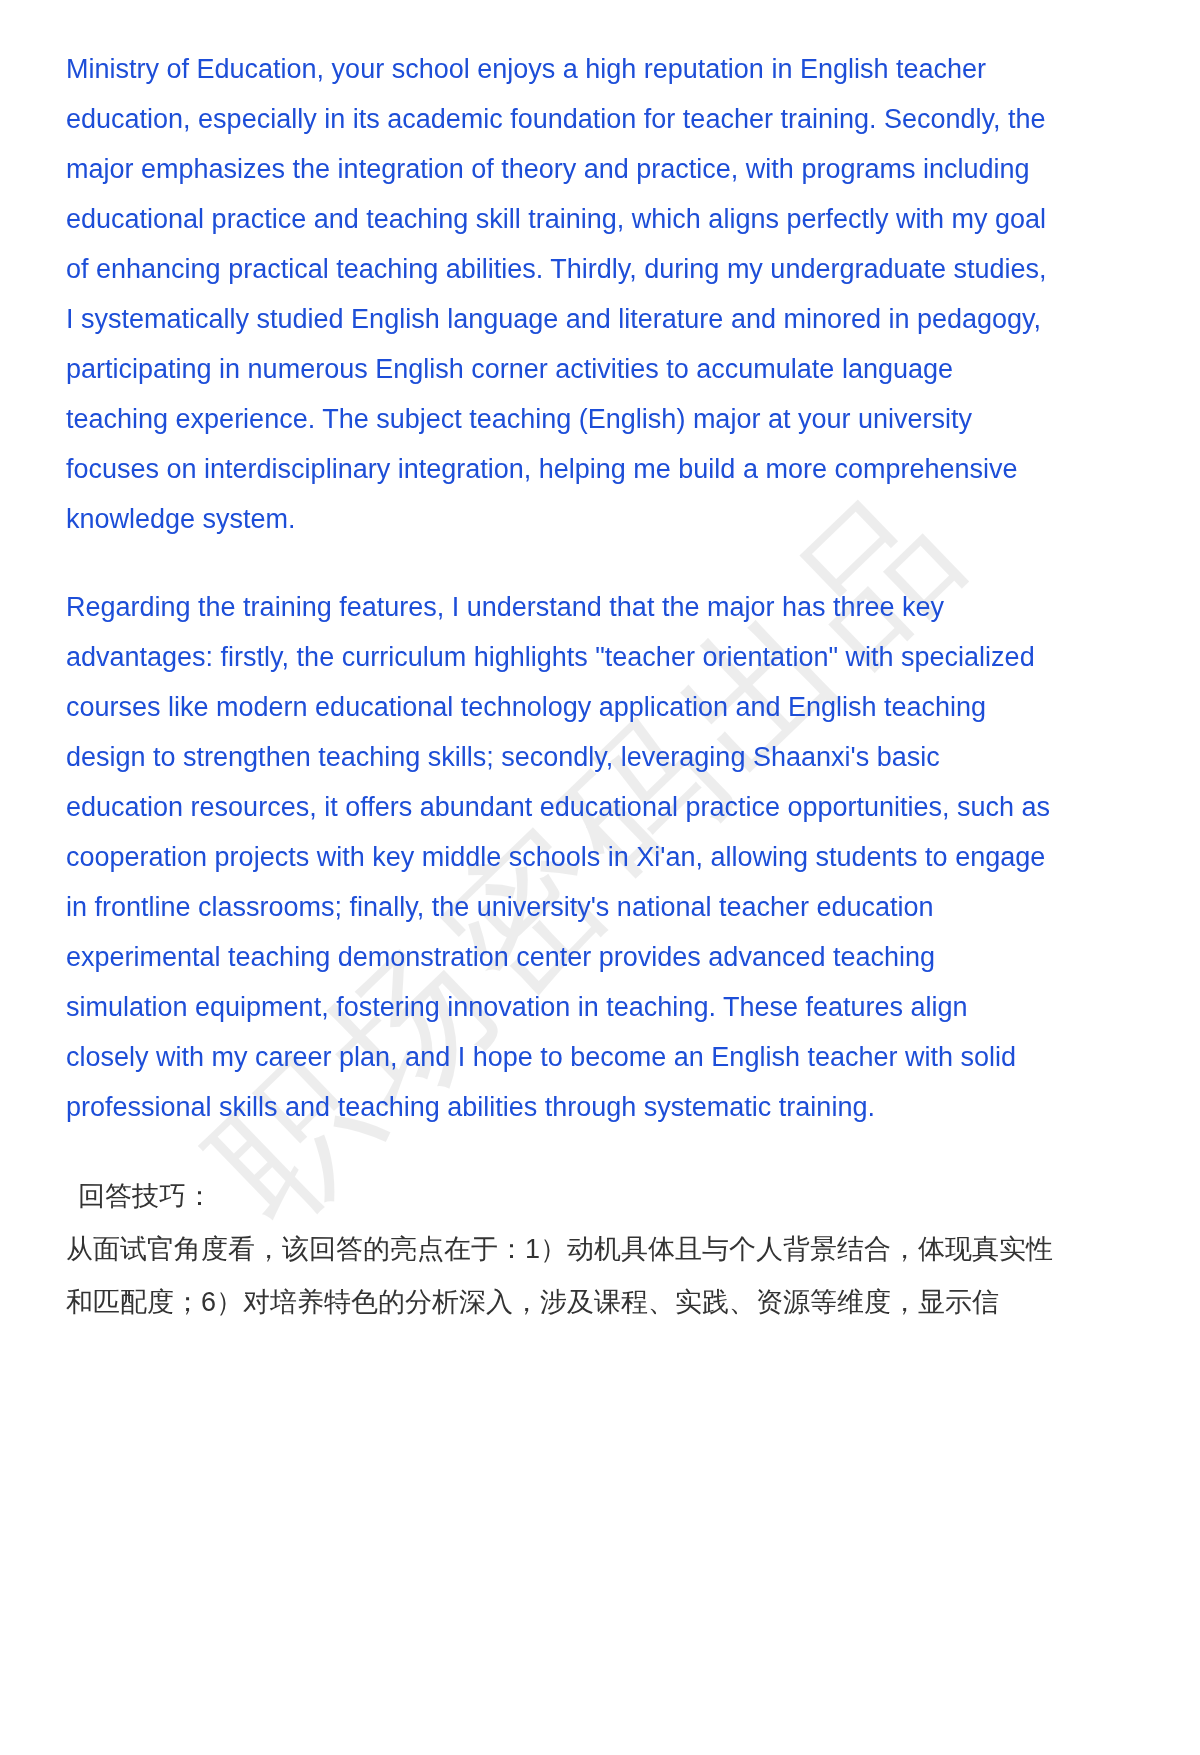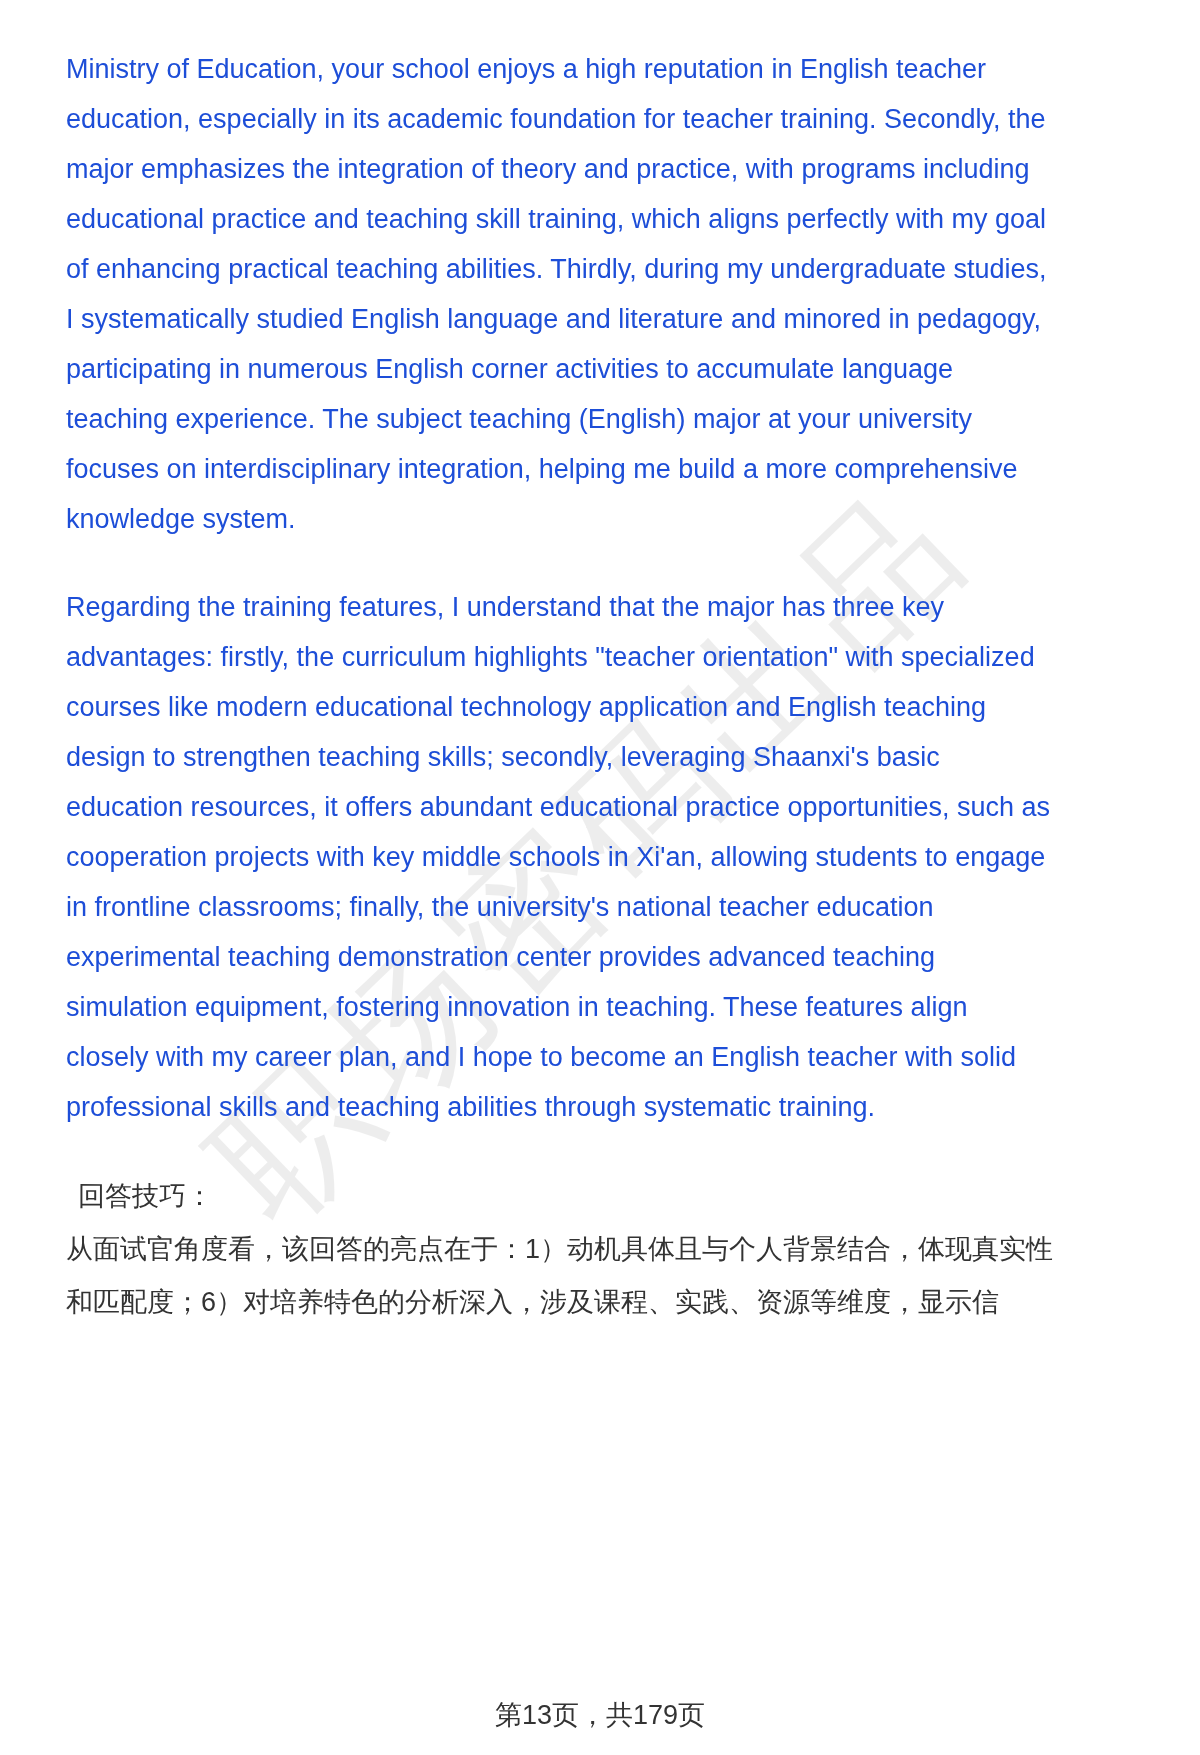--- a/index.html
+++ b/index.html
@@ -88,15 +88,14 @@
     <p class="para en">Ministry of Education, your school enjoys a high reputation in English teacher education, especially in its academic foundation for teacher training. Secondly, the major emphasizes the integration of theory and practice, with programs including educational practice and teaching skill training, which aligns perfectly with my goal of enhancing practical teaching abilities. Thirdly, during my undergraduate studies, I systematically studied English language and literature and minored in pedagogy, participating in numerous English corner activities to accumulate language teaching experience. The subject teaching (English) major at your university focuses on interdisciplinary integration, helping me build a more comprehensive knowledge system.</p>
 
     <p class="para en">Regarding the training features, I understand that the major has three key advantages: firstly, the curriculum highlights "teacher orientation" with specialized courses like modern educational technology application and English teaching design to strengthen teaching skills; secondly, leveraging Shaanxi's basic education resources, it offers abundant educational practice opportunities, such as cooperation projects with key middle schools in Xi'an, allowing students to engage in frontline classrooms; finally, the university's national teacher education experimental teaching demonstration center provides advanced teaching simulation equipment, fostering innovation in teaching. These features align closely with my career plan, and I hope to become an English teacher with solid professional skills and teaching abilities through systematic training.</p>
 
     <p class="tips-heading">回答技巧：</p>
 
     <p class="tips-body">从面试官角度看，该回答的亮点在于：1）动机具体且与个人背景结合，体现真实性和匹配度；6）对培养特色的分析深入，涉及课程、实践、资源等维度，显示信</p>
 
   </main>
 
-  <div class="footer">第13页，共179页</div>
 
 </div>
 
 </body></html>

